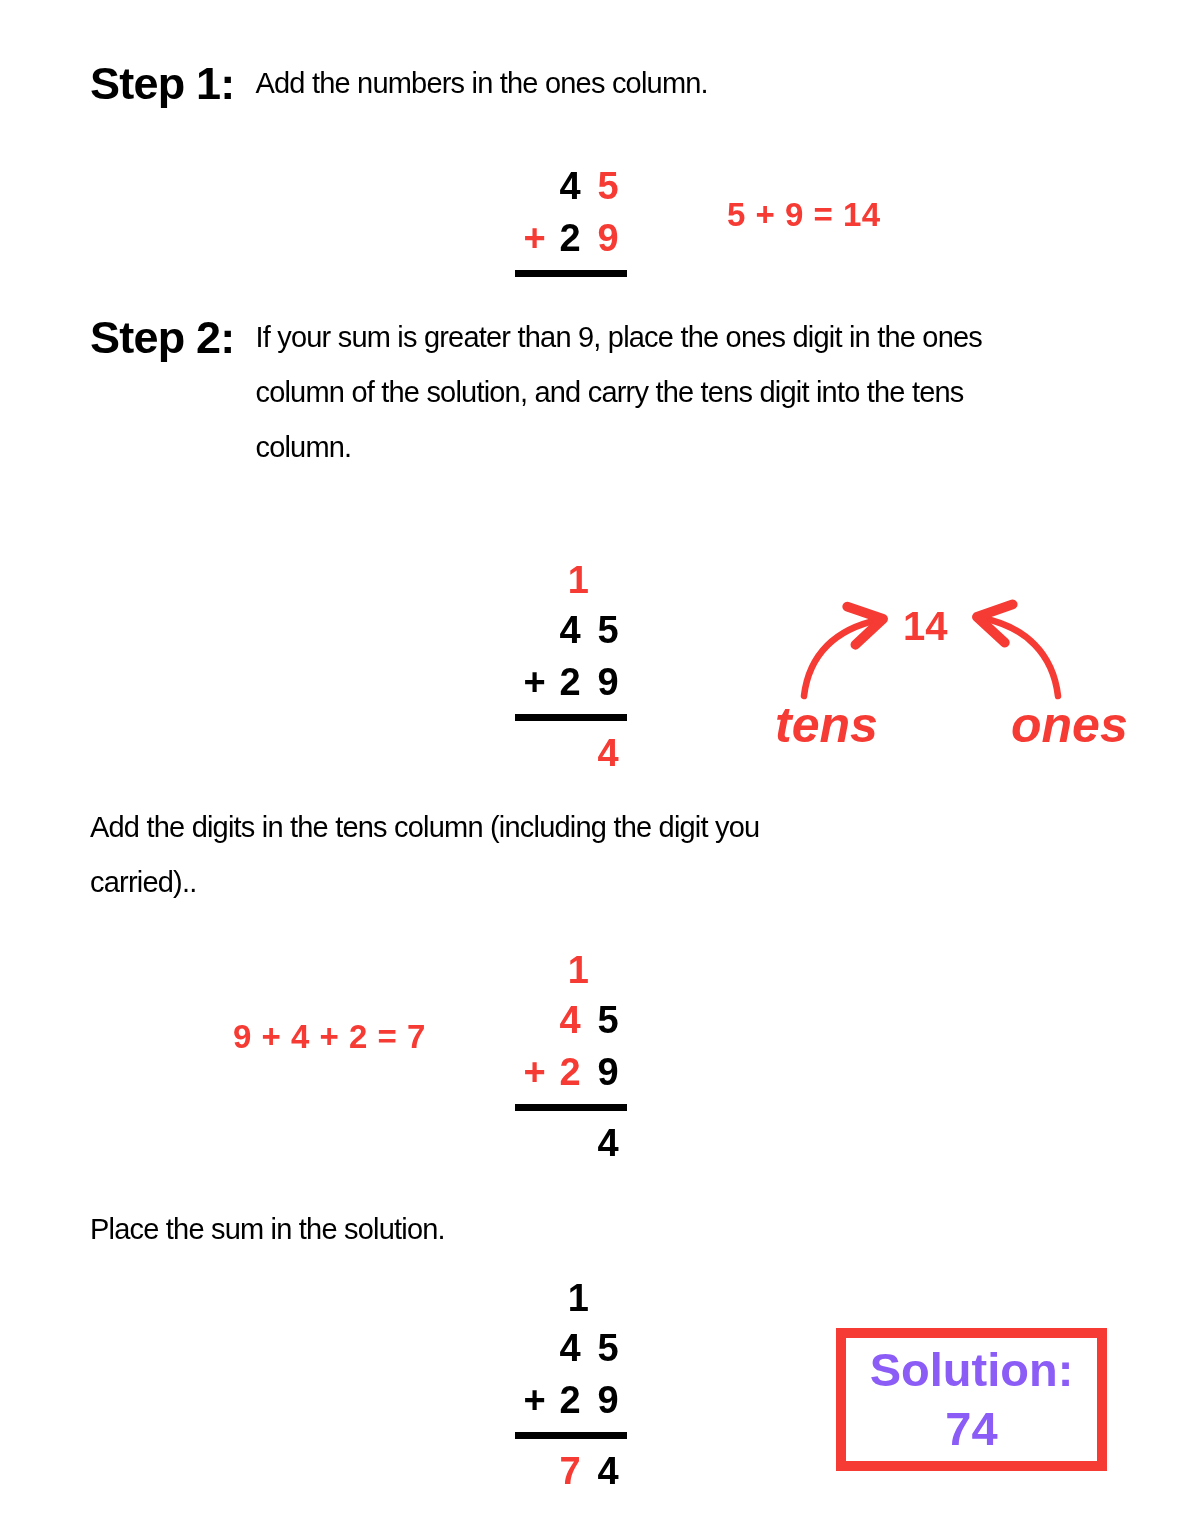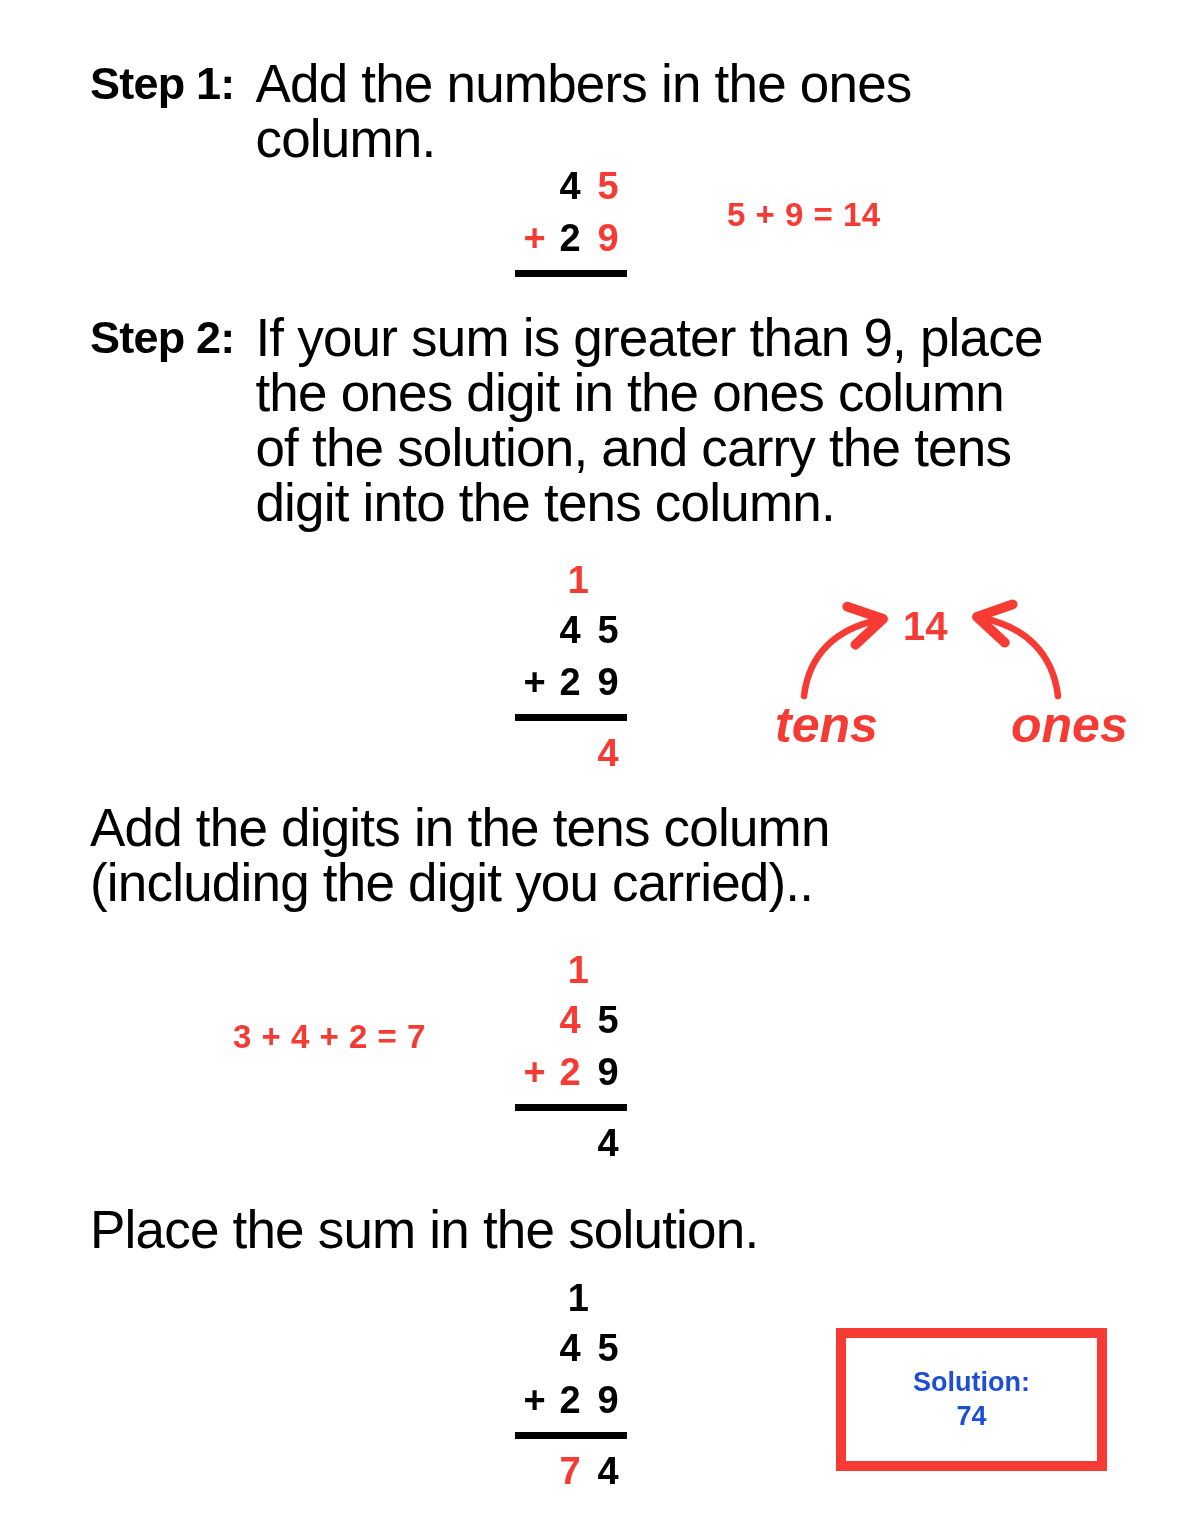--- a/index.html
+++ b/index.html
@@ -2,21 +2,21 @@
 <html><head>
 <meta charset="utf-8">
 <style>
   html,body{margin:0;padding:0;background:#fff;}
   body{font-family:"Liberation Sans",sans-serif;}
   .canvas{position:relative;width:1187px;height:1536px;background:#ffffff;overflow:hidden;}
 
   
   .step{position:absolute;left:90px;display:flex;align-items:flex-start;color:#000;gap:8px;}
   .lbl{font-weight:700;font-size:45px;line-height:55px;margin-right:13px;white-space:nowrap;letter-spacing:-0.8px;}
-  .txt{font-weight:400;font-size:53px;line-height:55px;letter-spacing:-0.8px;}
+  .txt{font-weight:400;font-size:29px;line-height:55px;letter-spacing:-0.8px;}
 
   
   .mathcol{position:absolute;width:115px;text-align:right;}
   .mrow{font-size:38px;font-weight:700;line-height:52px;height:52px;white-space:nowrap;color:#000;}
   .carry{font-size:38px;line-height:48px;height:48px;font-weight:700;}
   .dg{display:inline-block;width:38px;text-align:center;}
   .plus{display:inline-block;width:33px;text-align:center;}
   .sp{display:inline-block;width:38px;}
   .dark{color:#000000;}
   .red{color:#f53b33;}
@@ -27,21 +27,21 @@
 
   
   .dsum{position:absolute;color:#f53b33;font-weight:700;font-size:40px;line-height:1;}
   .dlabel{position:absolute;color:#f53b33;font-weight:700;font-size:50px;line-height:1;font-style:italic;}
   .arrows{position:absolute;left:780px;top:598px;}
 
   
   .solution{position:absolute;left:836px;top:1328px;width:271px;height:143px;
     border:10px solid #f53b33;box-sizing:border-box;background:#fff;
     display:flex;flex-direction:column;align-items:center;justify-content:center;
-    font-weight:700;font-size:27px;line-height:1.25;color:#1d4ed8;}
+    font-weight:700;font-size:47px;line-height:1.25;color:#8b5cf6;}
 </style>
 </head>
 <body>
 
 <div class="canvas">
 
   <div class="step" style="top:56px;">
     <span class="lbl">Step 1:</span>
     <span class="txt" style="width:700px;">Add the numbers in the ones column.</span>
   </div>
@@ -76,21 +76,21 @@
     <path d="M 24,98 C 29,56 56,31 98,22" fill="none" stroke="#f53b33" stroke-width="6.5" stroke-linecap="round" marker-end="url(#ah)"></path>
     <path d="M 278,98 C 273,56 246,29 202,20" fill="none" stroke="#f53b33" stroke-width="6.5" stroke-linecap="round" marker-end="url(#ah)"></path>
   </svg>
   <div class="dlabel" style="left:775px;top:700px;">tens</div>
   <div class="dlabel" style="left:1011px;top:700px;">ones</div>
 
   <div class="step" style="top:800px;">
     <span class="txt" style="width:770px;">Add the digits in the tens column (including the digit you carried)..</span>
   </div>
 
-  <div class="rednote" style="left:233px;top:1018px;">3 + 4 + 2 = 7</div>
+  <div class="rednote" style="left:233px;top:1018px;">9 + 4 + 2 = 7</div>
   <div class="mathcol" style="left:512px;top:946px;">
     <div class="mrow carry"><span class="red">1</span><span class="sp"></span></div>
     <div class="mrow"><span class="dg red">4</span><span class="dg dark">5</span></div>
     <div class="mrow"><span class="plus red">+</span><span class="dg red">2</span><span class="dg dark">9</span></div>
     <div class="bar"></div>
     <div class="mrow"><span class="dg dark">4</span></div>
   </div>
 
   <div class="step" style="top:1202px;">
     <span class="txt" style="width:900px;">Place the sum in the solution.</span>

